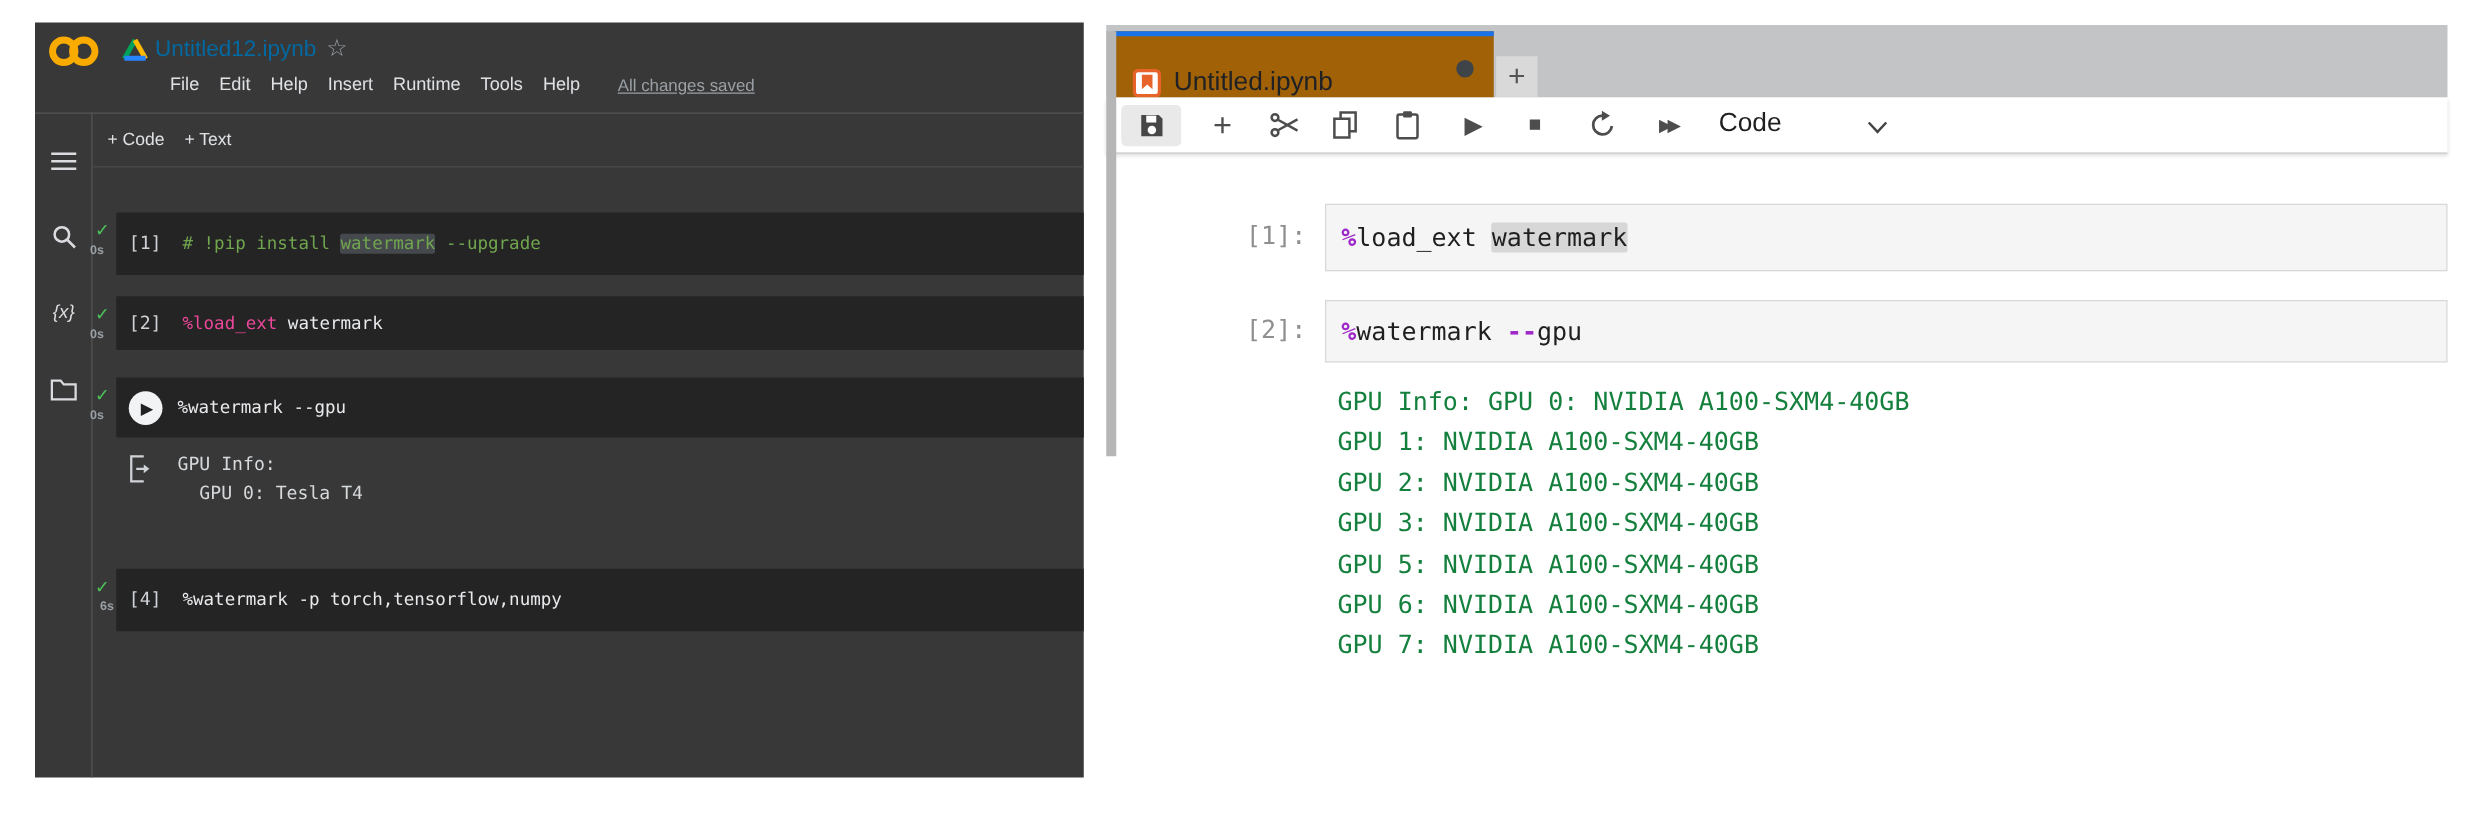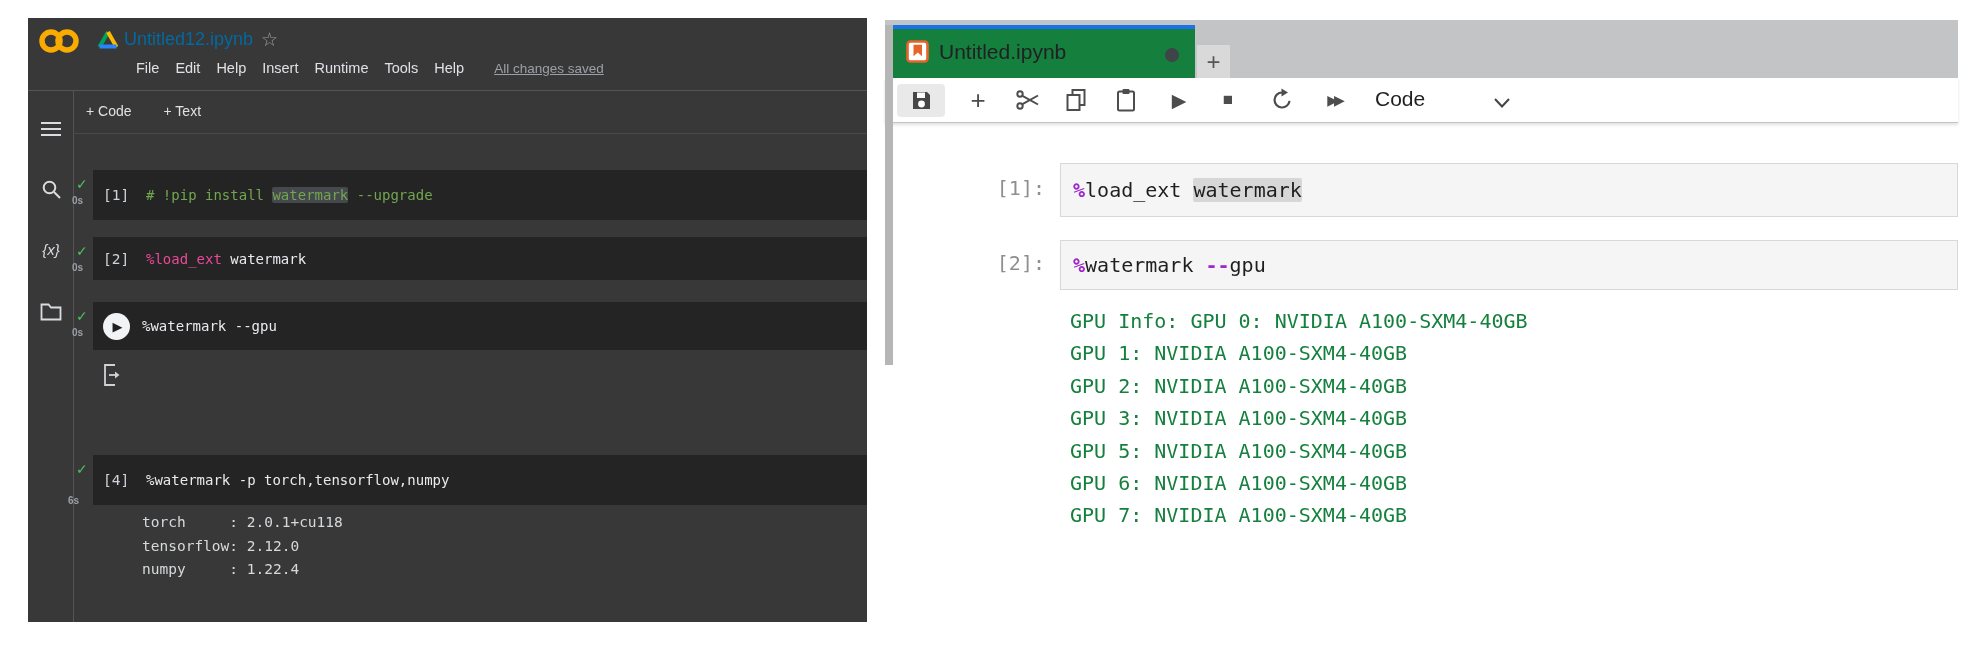--- a/index.html
+++ b/index.html
@@ -9,37 +9,37 @@
   .mono{font-family:"DejaVu Sans Mono","Liberation Mono",monospace;white-space:pre;}
   
   .colab-bg{left:28px;top:18px;width:839px;height:604px;background:#383838;}
   .c-divider-h{background:#545454;height:1px;}
   .c-divider-v{background:#545454;width:1px;}
   .c-title{color:#0369a1;font-size:18px;}
   .c-star{color:#9aa0a6;font-size:19px;line-height:19px;}
   .c-menubar{display:flex;align-items:center;gap:16px;color:#dfe1e5;font-size:14.5px;}
   .c-menu{cursor:default;}
   .c-autosave{color:#9aa0a6;font-size:13.5px;text-decoration:underline;margin-left:14px;}
-  .c-toolbar{display:flex;gap:32px;color:#dfe1e5;font-size:14px;}
+  .c-toolbar{display:flex;gap:16px;color:#dfe1e5;font-size:14px;}
   .c-sideicon{width:26px;height:26px;display:flex;align-items:center;justify-content:center;color:#dadce0;}
   .c-cell{background:#242424;display:flex;align-items:center;padding-left:10px;box-sizing:border-box;}
   .c-exec{color:#cfd2d6;font-size:14.5px;width:30px;margin-right:13px;}
   .c-code{font-size:14px;color:#e8eaed;}
   .green{color:#71a64f;}
   .green-hl{color:#71a64f;background:#45494d;border-radius:2px;}
   .blue{color:#ec4899;}
   .c-check{color:#4cc15a;font-size:14px;line-height:14px;}
   .c-time{color:#9aa0a6;font-size:10px;font-weight:bold;width:22px;text-align:left;}
   .c-outline{font-size:14.5px;color:#d6d9dc;line-height:23px;}
   .c-out4 .c-outline{line-height:23.5px;}
   .c-runbtn{width:27px;height:27px;border-radius:50%;background:#f1f3f4;display:flex;align-items:center;justify-content:center;margin-right:12px;flex:none;}
   .c-runbtn span{color:#202124;font-size:13px;line-height:13px;margin-left:2px;}
   
   .j-tabbar{left:885px;top:20px;width:1073px;height:58px;background:#c3c4c6;}
-  .j-tab{left:891px;top:25px;width:304px;height:53px;background:#15803d;display:flex;align-items:center;padding-left:15px;box-sizing:border-box;}
+  .j-tab{left:891px;top:25px;width:304px;height:53px;background:#a16207;display:flex;align-items:flex-end;padding-left:15px;box-sizing:border-box;}
   .j-tabline{left:891px;top:25px;width:304px;height:4px;background:#1a73e8;}
   .j-tabtitle{color:#202124;font-size:21px;margin-left:10px;}
   .j-dot{left:1165px;top:48px;width:14px;height:14px;border-radius:50%;background:#3f4448;}
   .j-newtab{left:1197px;top:45px;width:33px;height:33px;background:#d9d9d9;display:flex;align-items:center;justify-content:center;color:#555;font-size:24px;}
   .j-toolbar{left:885px;top:78px;width:1073px;height:45px;background:#ffffff;border-bottom:1px solid #c4c4c4;box-shadow:0 2px 3px rgba(0,0,0,0.12);box-sizing:border-box;}
   .j-savebtn{left:897px;top:84px;width:48px;height:33px;background:#e9e9e9;border-radius:4px;display:flex;align-items:center;justify-content:center;}
   .j-tool{width:32px;height:30px;top:85px;display:flex;align-items:center;justify-content:center;color:#4d4d4d;}
   .j-play{font-size:19px;} .j-stop{font-size:17px;}
   .j-ff{font-size:14px;letter-spacing:-4px;padding-right:4px;}
   .j-mode{color:#1f1f1f;font-size:21px;}
@@ -133,33 +133,32 @@
       <span>▶</span>
     </span>
     <span class="c-code mono">%watermark --gpu</span>
   </div>
 
   <svg class="abs" style="left:103px;top:363px;" width="18" height="24" viewBox="0 0 18 24">
     <path d="M12 2 H2 V22 H12" fill="none" stroke="#cfd2d6" stroke-width="1.8"></path>
     <line x1="6" y1="12" x2="12.5" y2="12" stroke="#cfd2d6" stroke-width="1.8"></line>
     <polygon points="12,8.5 12,15.5 16.5,12" fill="#cfd2d6"></polygon>
   </svg>
+  <div class="abs" style="left:142px;top:361px;">
+    <div class="mono c-outline">GPU Info:</div>
+    <div class="mono c-outline">  GPU 0: Tesla T4</div>
+  </div>
 
   <span class="abs c-check" style="left:76px;top:462px;">✓</span>
-  <span class="abs c-time" style="left:68px;top:480px;margin-top:15px;">6s</span>
+  <span class="abs c-time" style="left:80px;top:480px;">6s</span>
   <div class="abs c-cell" style="left:93px;top:455px;width:774px;height:50px;">
     <span class="c-exec mono">[4]</span>
     <span class="c-code mono">%watermark -p torch,tensorflow,numpy</span>
   </div>
 
-  <div class="abs c-out4" style="left:142px;top:511px;">
-    <div class="mono c-outline">torch     : 2.0.1+cu118</div>
-    <div class="mono c-outline">tensorflow: 2.12.0</div>
-    <div class="mono c-outline">numpy     : 1.22.4</div>
-  </div>
 
   <div class="abs j-tabbar"></div>
   <div class="abs j-tab">
     <svg width="23" height="23" viewBox="0 0 23 23">
       <rect x="1.5" y="1.5" width="20" height="20" rx="3" fill="#ffffff" stroke="#e8632a" stroke-width="2.6"></rect>
       <path d="M7.5 4.8 h8.5 v11.5 l-4.25 -3.8 l-4.25 3.8 z" fill="#e8632a"></path>
     </svg>
     <span class="j-tabtitle">Untitled.ipynb</span>
   </div>
   <div class="abs j-tabline"></div>

